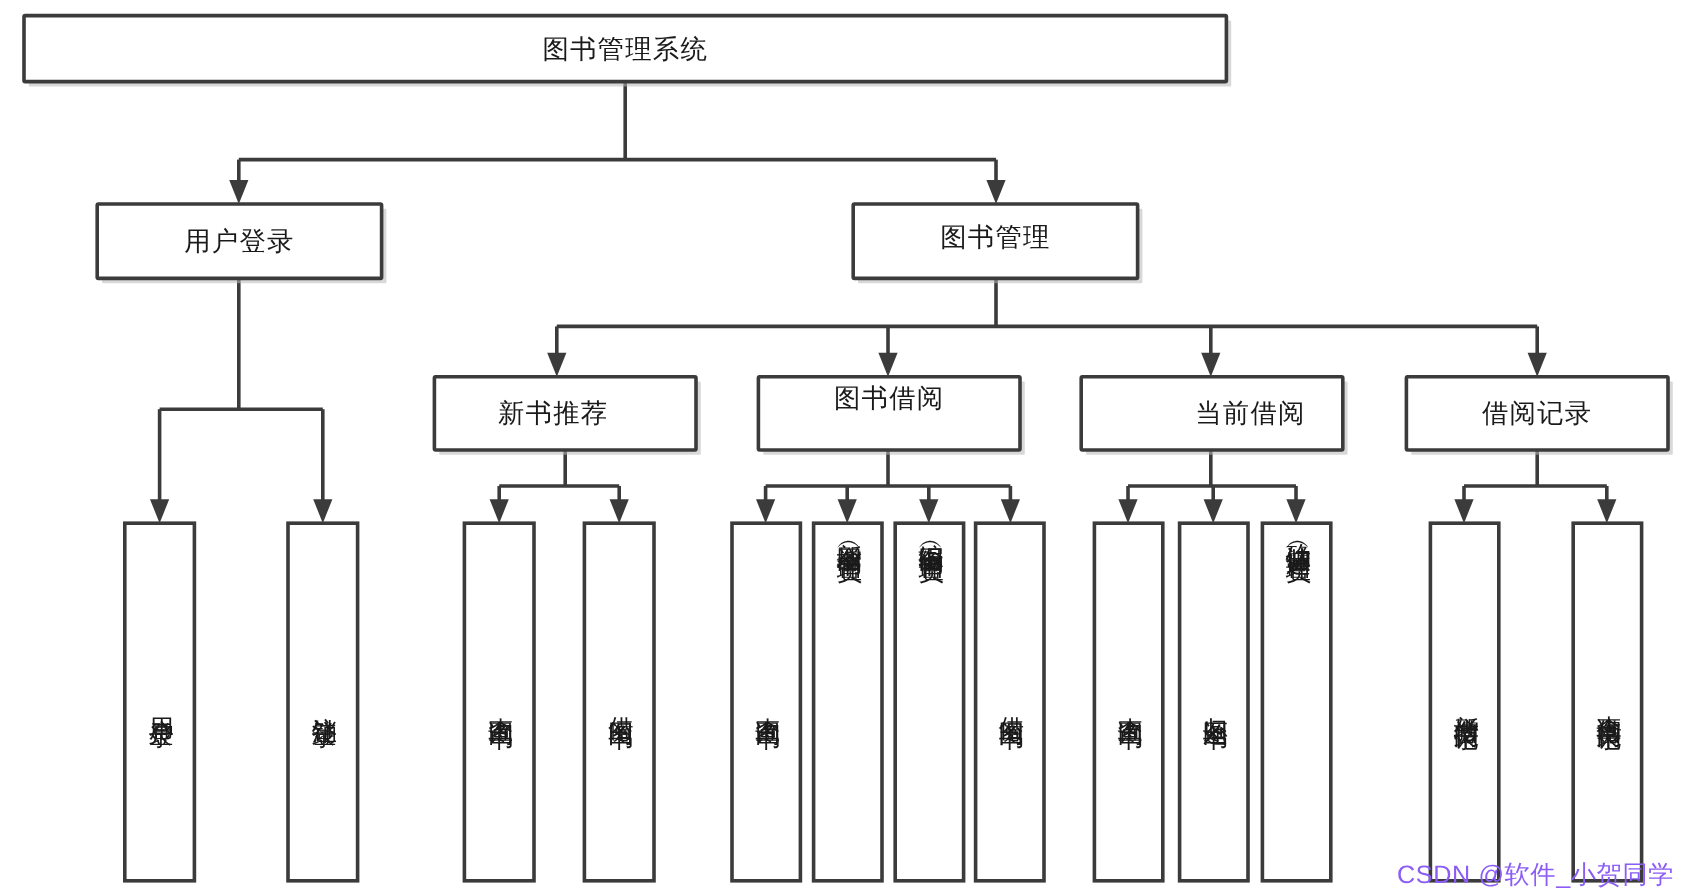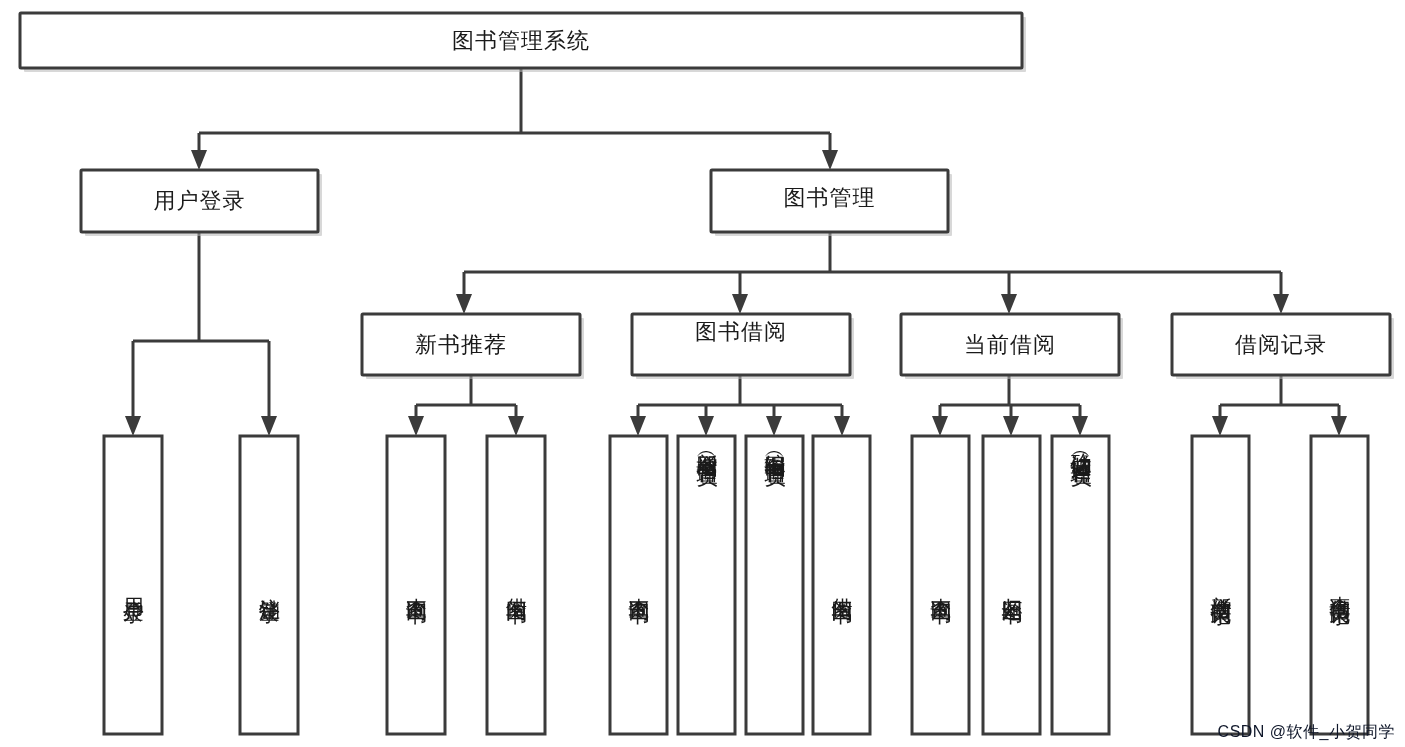--- a/index.html
+++ b/index.html
@@ -43,22 +43,22 @@
   }
   .arrow-head {
     fill: #3b3b3b;
     stroke: none;
   }
   .watermark {
     position: absolute;
     right: 10px;
     bottom: 4px;
     font-family: "Liberation Sans", "DejaVu Sans", sans-serif;
-    font-size: 16px;
-    color: #0f172a;
+    font-size: 21px;
+    color: #8b5cf6;
     letter-spacing: 0.5px;
     white-space: nowrap;
     user-select: none;
     text-align: center;
   }
   .vlabel-box {
     position: absolute;
     display: flex;
     align-items: center;
     justify-content: center;
@@ -235,21 +235,21 @@
   </div>
 
   <div class="hlabel-box" style="left:362px; top:314px; width:198px; height:61px;">
     <span class="hlabel-text">新书推荐</span>
   </div>
 
   <div class="hlabel-box" style="left:632px; top:301px; width:218px; height:61px;">
     <span class="hlabel-text">图书借阅</span>
   </div>
 
-  <div class="hlabel-box" style="left:901px; top:314px; width:218px; height:61px;">
+  <div class="hlabel-box" style="left:901px; top:314px; width:218px; height:61px;padding-left:32px;">
     <span class="hlabel-text">当前借阅</span>
   </div>
 
   <div class="hlabel-box" style="left:1172px; top:314px; width:218px; height:61px;">
     <span class="hlabel-text">借阅记录</span>
   </div>
 
   <div class="vlabel-box" style="left:104px; top:436px; width:58px; height:298px;">
     <span class="vlabel-text">用户登录</span>
   </div>

